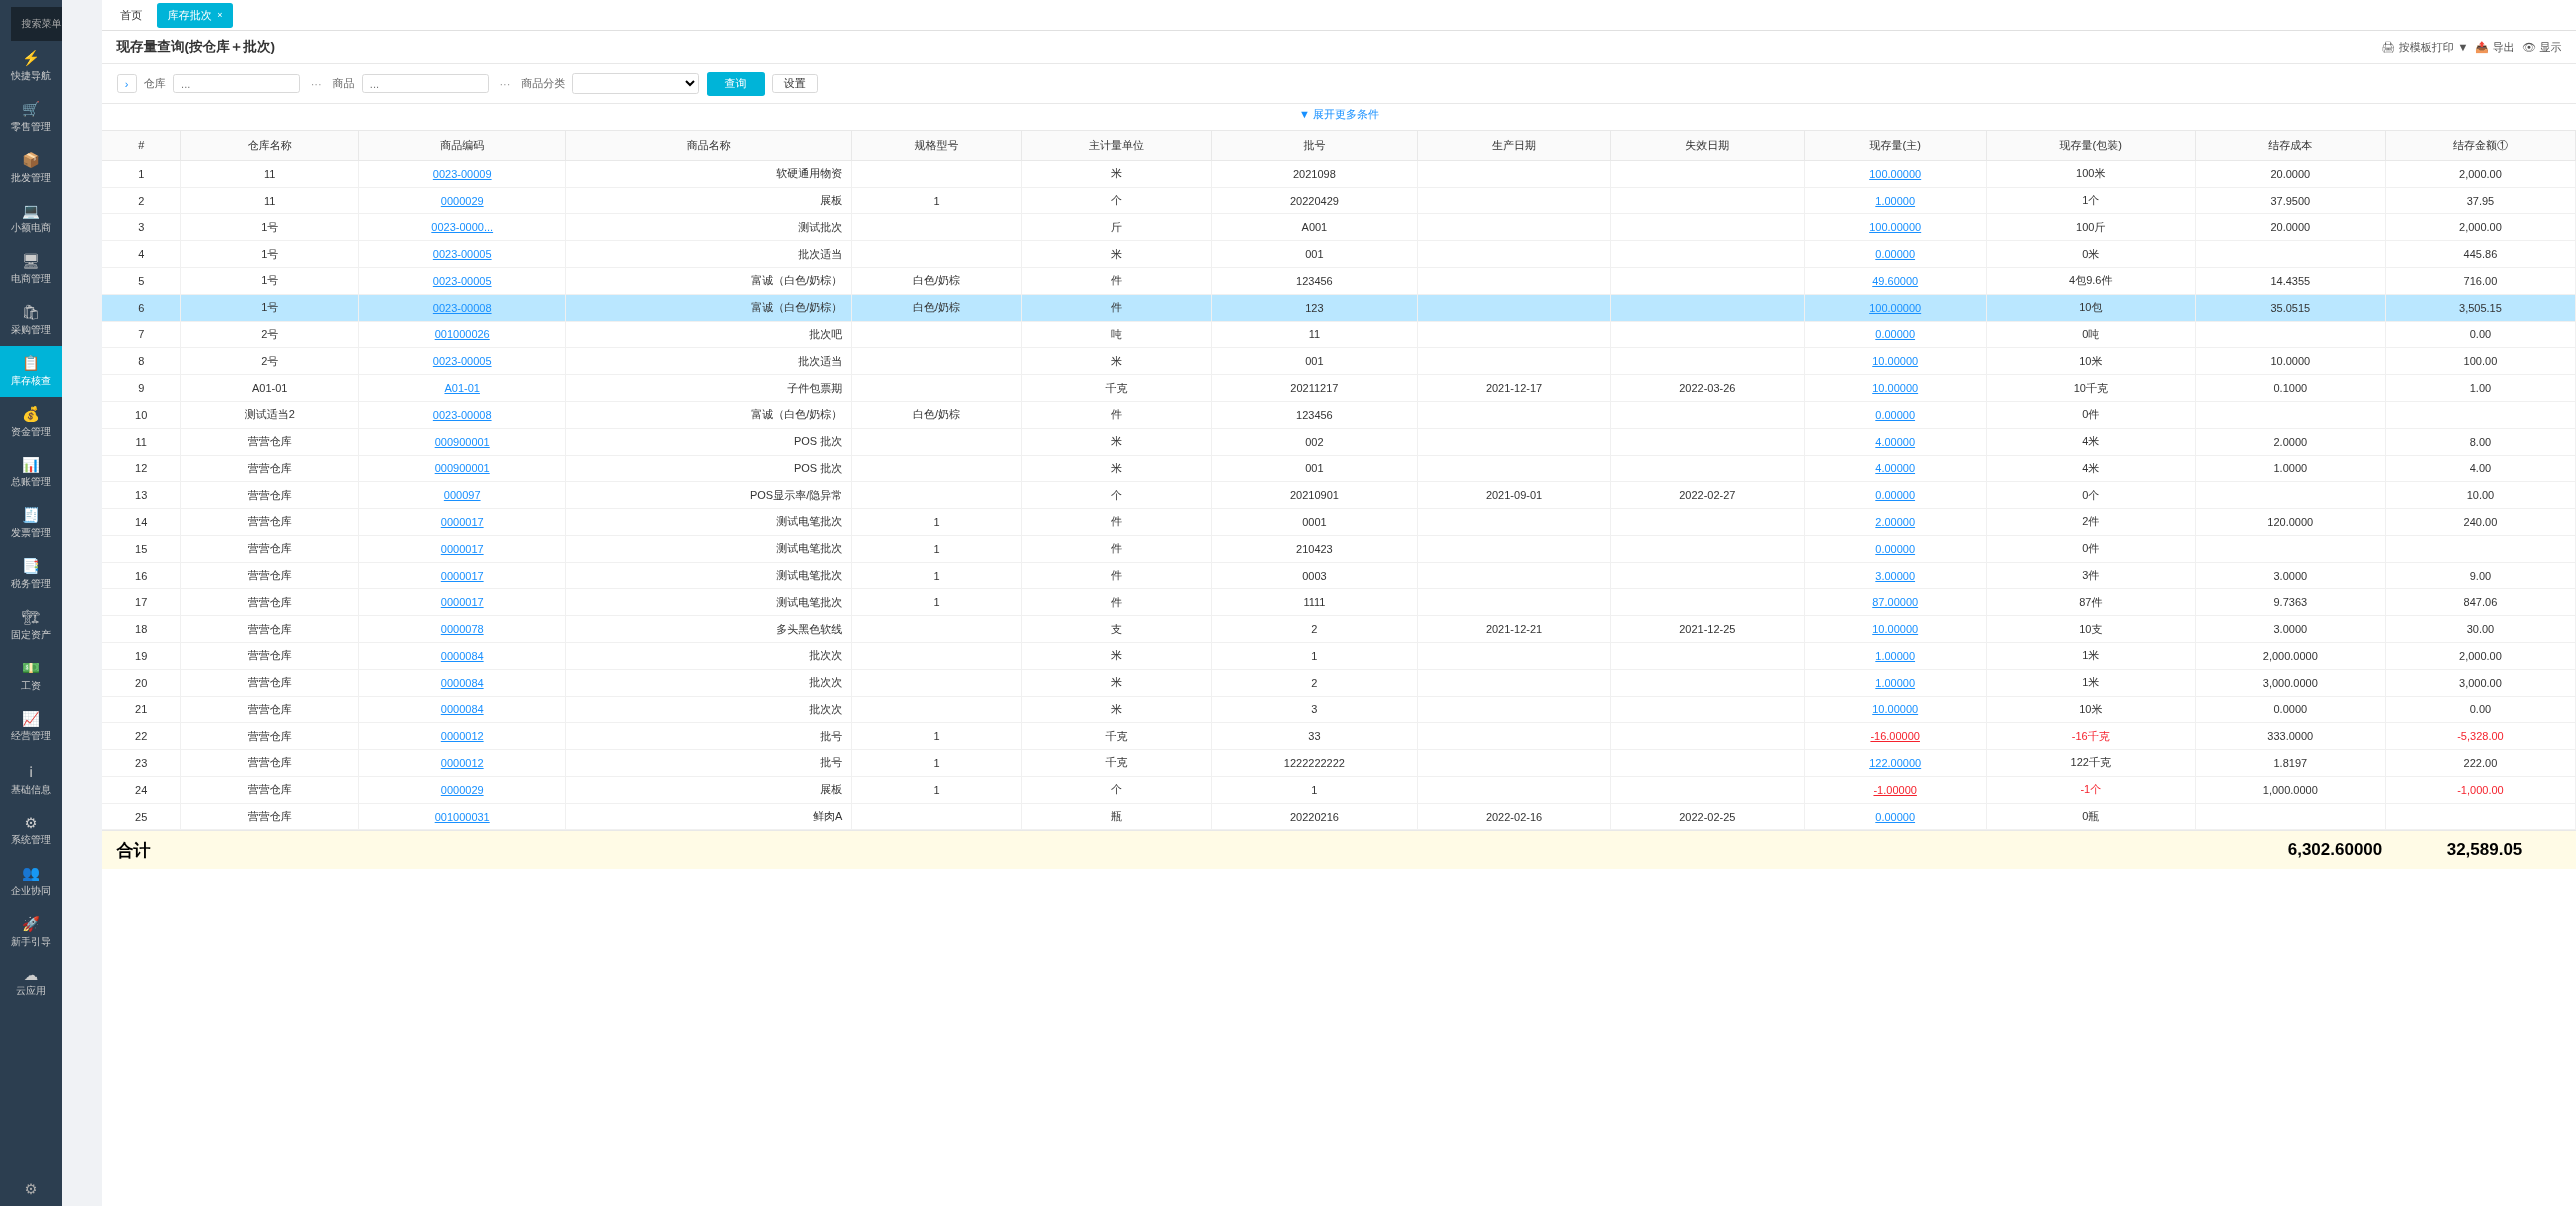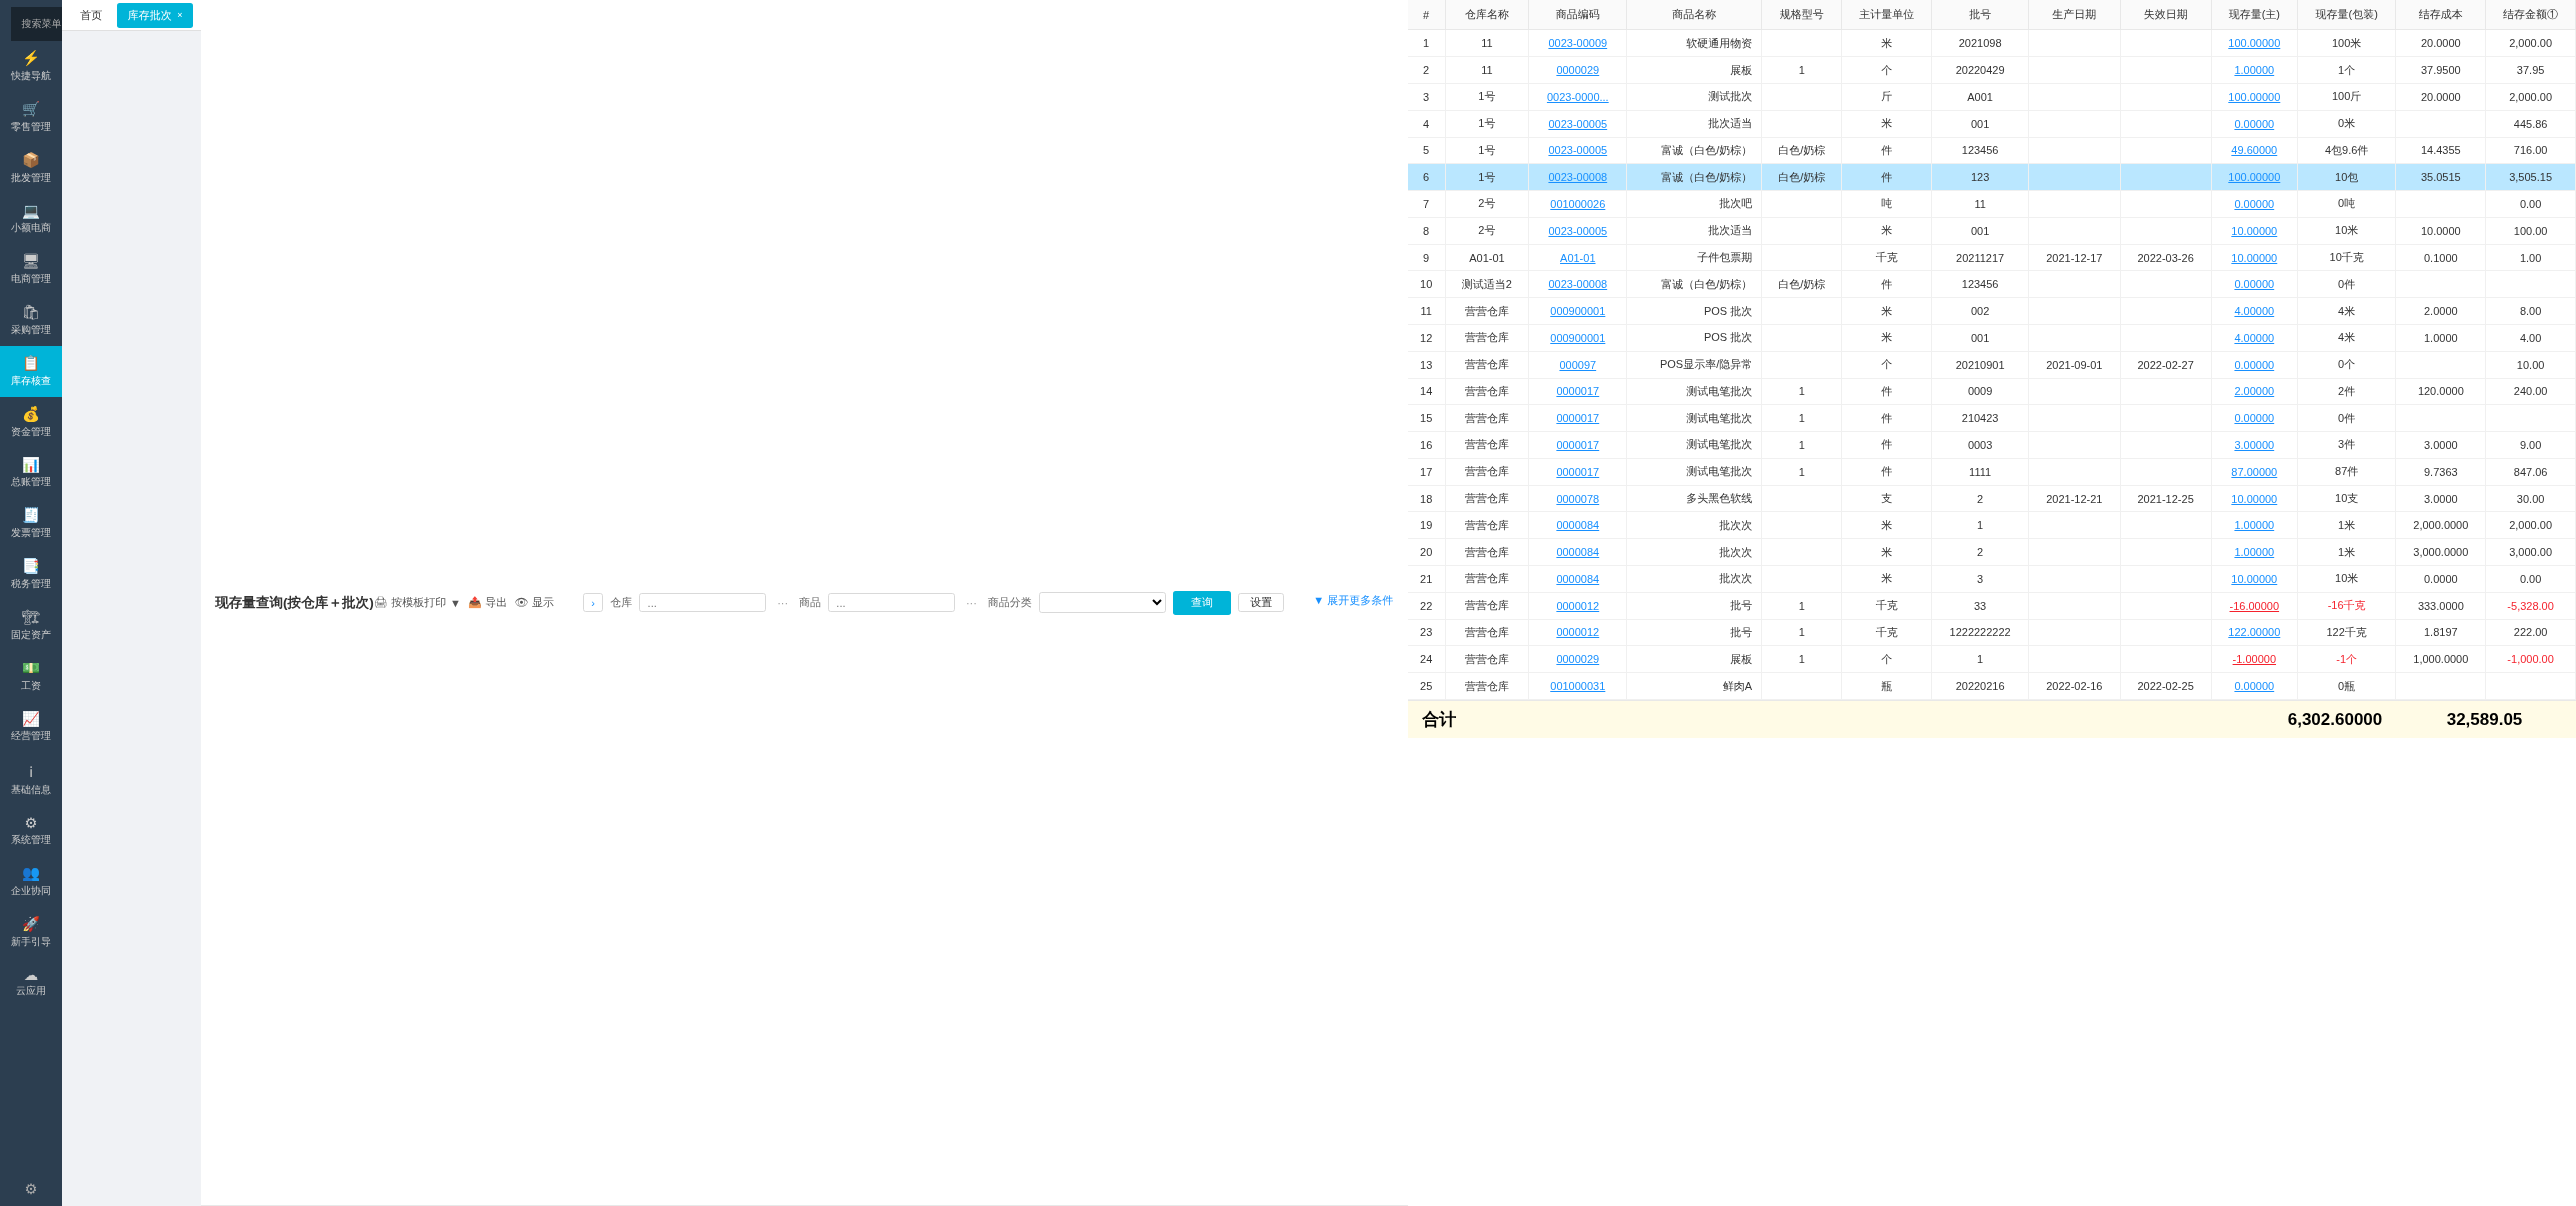--- a/index.html
+++ b/index.html
@@ -44,21 +44,23 @@
       text-align: center;
       color: #aaa;
       font-size: 14.5px;
       cursor: pointer;
     }
 
     
     .main-area {
       flex: 1;
       display: flex;
+      flex-direction: column;
       overflow: hidden;
+      margin-left: 40px;
     }
 
     
     .top-tabs {
       background: #fff;
       display: flex;
       align-items: center;
       border-bottom: 0.9px solid #e0e0e0;
       height: 31px;
       padding: 0 7.2px;
@@ -593,21 +595,21 @@
             <td></td>
             <td>10.00</td>
           </tr>
           <tr>
             <td>14</td>
             <td>营营仓库</td>
             <td class="text-link">0000017</td>
             <td class="text-left">测试电笔批次</td>
             <td>1</td>
             <td>件</td>
-            <td>0009</td>
+            <td>0001</td>
             <td></td>
             <td></td>
             <td class="text-link">2.00000</td>
             <td>2件</td>
             <td>120.0000</td>
             <td>240.00</td>
           </tr>
           <tr>
             <td>15</td>
             <td>营营仓库</td>

